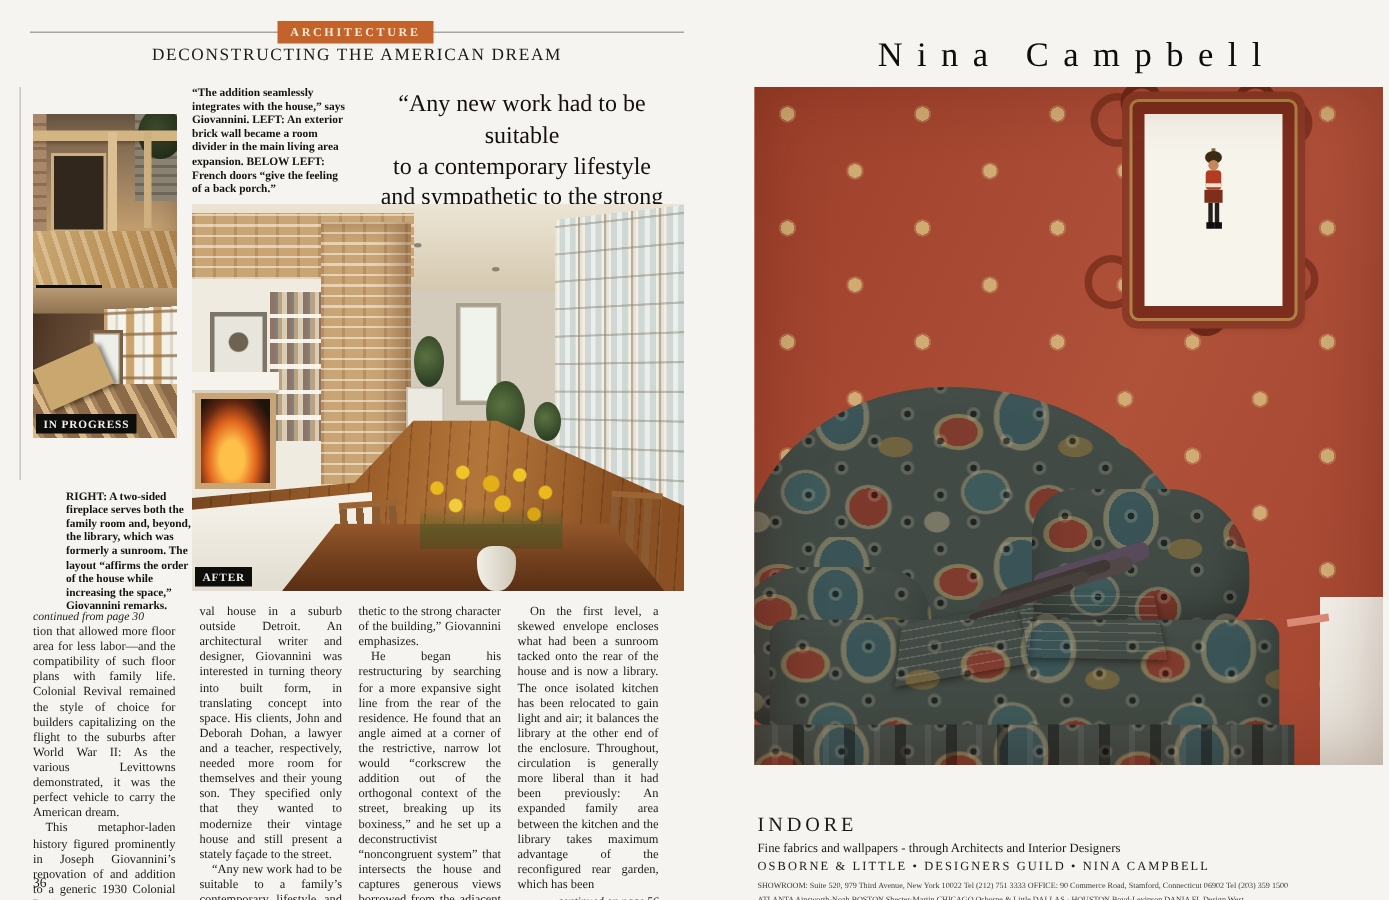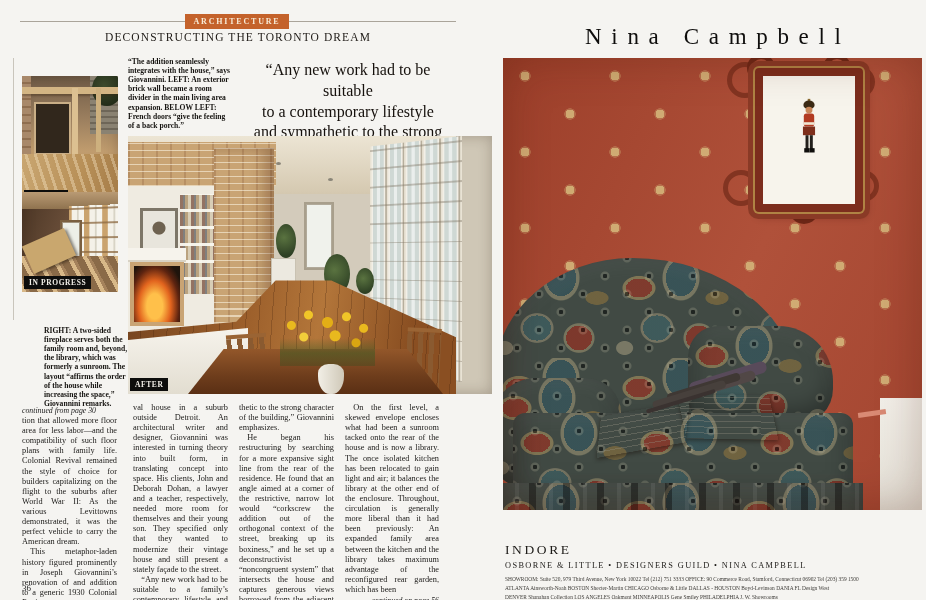--- a/index.html
+++ b/index.html
@@ -61,21 +61,21 @@
   .ip-farwindow{left:38px;top:28px;width:18px;height:56px;background:#edefe8;
     border:2px solid #7a5f40;box-shadow:inset 0 0 0 1px rgba(110,85,55,.6);}
   .ip-lumber{left:0;bottom:0;width:96px;height:36px;
     background:#8a6a48;}
   .ip-lumber::after{content:"";position:absolute;inset:0;
     background:repeating-linear-gradient(62deg,#d8b888 0 4px,#a5825c 4px 7px,transparent 7px 14px);}
   .ip-board{left:4px;bottom:26px;width:46px;height:30px;background:#c9a76e;
     transform:rotate(-24deg);box-shadow:2px 2px 3px rgba(30,20,10,.5);}
 
   
-  .photo-after{left:128px;top:136px;width:328px;height:258px;background:#cfc7b6;padding-left:36px;}
+  .photo-after{left:128px;top:136px;width:328px;height:258px;background:#cfc7b6;}
   .af-ceiling{left:0;top:0;width:328px;height:78px;
     background:linear-gradient(180deg,#ece5d4,#d6cab2 70%,#c9bca3);}
   .af-lights{left:148px;top:26px;width:5px;height:3px;border-radius:50%;background:#8a8578;
     box-shadow:52px 16px 0 #8a8578,96px 30px 0 #8a8578;}
   .af-backwall{left:140px;top:58px;width:125px;height:125px;background:#d3cbbb;}
   .af-farwindow{left:176px;top:66px;width:26px;height:64px;background:#f0f2ec;
     border:2px solid #a89f8c;box-shadow:inset 0 0 0 1px rgba(150,140,120,.7);}
   .af-doors{left:222px;top:0;width:112px;height:246px;background:#f0ede4;
     transform:perspective(520px) rotateY(-26deg);transform-origin:100% 50%;
     background-image:
@@ -195,21 +195,21 @@
 </style>
 </head>
 <body>
 
 <div id="canvas">
 
   <section>
     <div class="abs rule-top"></div>
     <div class="abs edge-line"></div>
     <div class="abs badge">ARCHITECTURE</div>
-    <div class="abs article-title">DECONSTRUCTING THE TORONTO DREAM</div>
+    <div class="abs article-title">DECONSTRUCTING THE AMERICAN DREAM</div>
 
     <div class="abs photo photo-before">
       <div class="abs bf-brickedge"></div>
       <div class="abs bf-siding"></div>
       <div class="abs bf-tree"></div>
       <div class="abs bf-beam"></div>
       <div class="abs bf-post1"></div>
       <div class="abs bf-post2"></div>
       <div class="abs bf-opening"></div>
       <div class="abs bf-deck"></div>
@@ -318,20 +318,21 @@
         <div class="book-page book-right"></div>
         <div class="sprig"></div>
       </div>
 
       <div class="abs ad-ledge"></div>
       <div class="abs ledge-line"></div>
     </div>
 
     <div class="abs indore-block">
       <div class="indore-title">INDORE</div>
+      <div class="indore-tagline">Fine fabrics and wallpapers - through Architects and Interior Designers</div>
       <div class="indore-brands">OSBORNE &amp; LITTLE • DESIGNERS GUILD • NINA CAMPBELL</div>
       <div class="indore-contacts">
         <div>SHOWROOM: Suite 520, 979 Third Avenue, New York 10022 Tel (212) 751 3333 OFFICE: 90 Commerce Road, Stamford, Connecticut 06902 Tel (203) 359 1500</div>
         <div>ATLANTA Ainsworth-Noah   BOSTON Shecter-Martin   CHICAGO Osborne &amp; Little   DALLAS - HOUSTON Boyd-Levinson   DANIA FL Design West</div>
         <div>DENVER Shanahan Collection   LOS ANGELES Oakmont   MINNEAPOLIS Gene Smiley   PHILADELPHIA J. W. Showrooms</div>
         <div>PORTLAND - SEATTLE Stephen E. Earls   SAN FRANCISCO Randolph &amp; Hein   TORONTO Primavera   WASHINGTON D.C. Osborne &amp; Little</div>
       </div>
     </div>
   </section>
 

